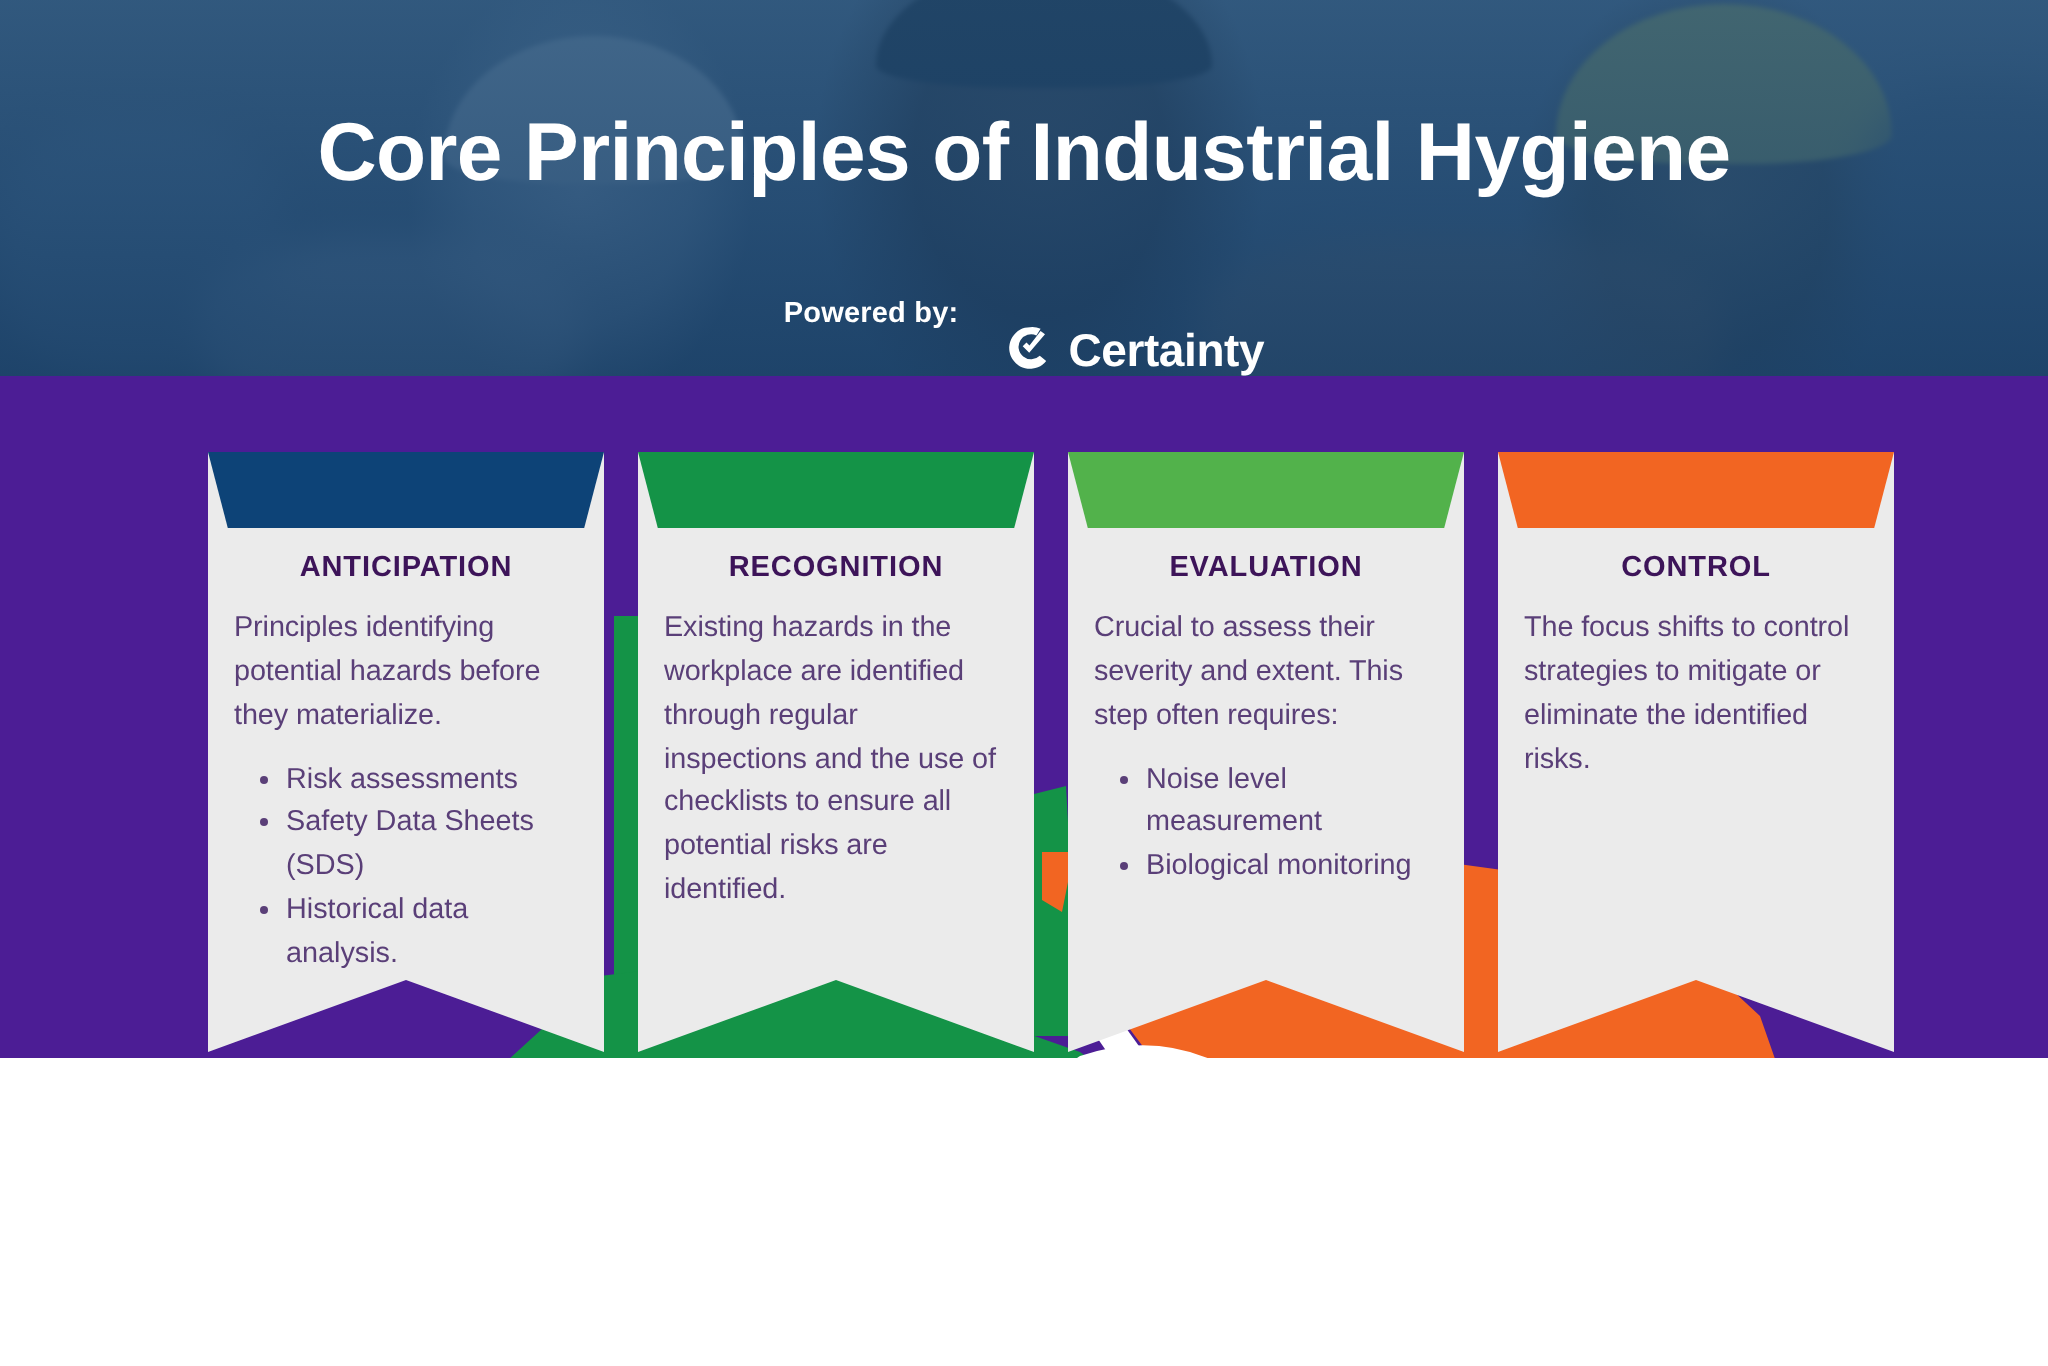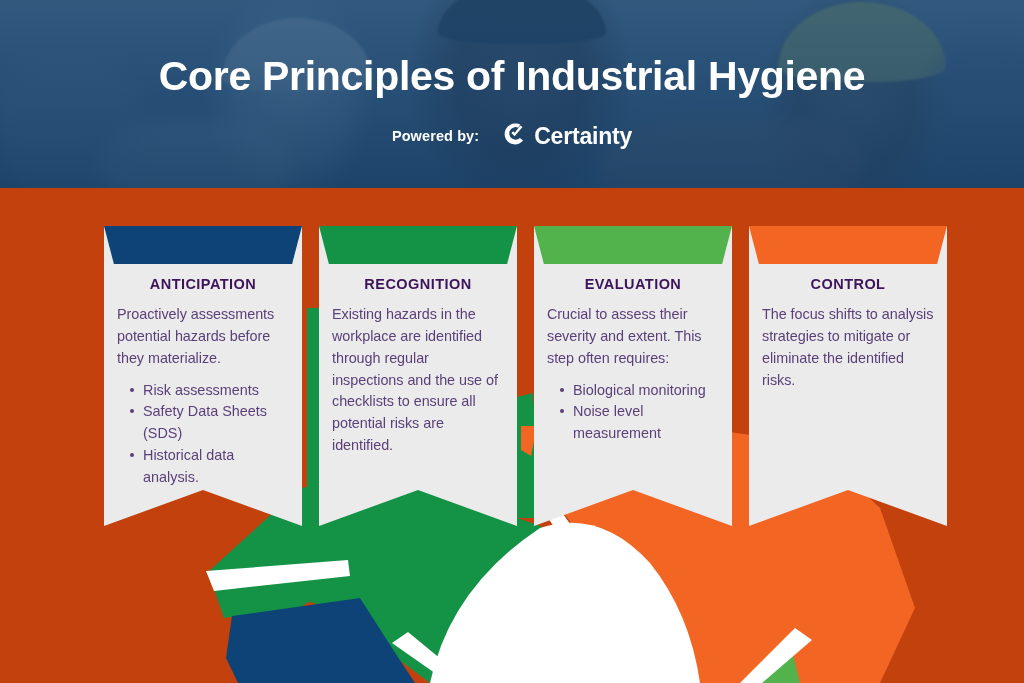--- a/index.html
+++ b/index.html
@@ -8,23 +8,23 @@
     padding: 0;
     background: #ffffff;
   }
   body {
     font-family: "Liberation Sans", sans-serif;
     -webkit-font-smoothing: antialiased;
   }
   #infographic {
     position: relative;
     width: 1024px;
-    height: 683px;
+    height: 529px;
     overflow: hidden;
-    background: #c2410c;
+    background: #4c1d95;
   }
 
   
   .header {
     position: absolute;
     left: 0; top: 0;
     width: 1024px;
     height: 188px;
     overflow: hidden;
   }
@@ -89,22 +89,23 @@
     gap: 24px;
   }
   .powered-label {
     color: #ffffff;
     font-size: 14.5px;
     font-weight: 600;
     letter-spacing: .1px;
   }
   .brand {
     display: flex;
-    align-items: flex-end;
+    align-items: flex-start;
     gap: 7px;
+    margin-top: 40px;
   }
   .brand-mark { display: block; }
   .brand-name {
     color: #ffffff;
     font-size: 23px;
     font-weight: 700;
     letter-spacing: -.2px;
   }
 
   
@@ -254,21 +255,21 @@
       <polygon fill="#ffffff" points="206,383 214,403 350,388 348,372"></polygon>
     </svg>
   </div>
 
   <div class="cards">
 
     <div class="card c1">
       <div class="card-body">
         <div class="card-banner" style="background:#0d4377"></div>
         <h2 class="card-heading">ANTICIPATION</h2>
-        <p class="card-text">Proactively assessments potential hazards before they materialize.</p>
+        <p class="card-text">Principles identifying potential hazards before they materialize.</p>
         <ul class="card-list">
           <li>Risk assessments</li>
           <li>Safety Data Sheets (SDS)</li>
           <li>Historical data analysis.</li>
         </ul>
       </div>
     </div>
 
     <div class="card c2">
       <div class="card-body">
@@ -277,28 +278,28 @@
         <p class="card-text">Existing hazards in the workplace are identified through regular inspections and the use of checklists to ensure all potential risks are identified.</p>
       </div>
     </div>
 
     <div class="card c3">
       <div class="card-body">
         <div class="card-banner" style="background:#52b24b"></div>
         <h2 class="card-heading">EVALUATION</h2>
         <p class="card-text">Crucial to assess their severity and extent. This step often requires:</p>
         <ul class="card-list">
+          <li>Noise level measurement</li>
           <li>Biological monitoring</li>
-          <li>Noise level measurement</li>
         </ul>
       </div>
     </div>
 
     <div class="card c4">
       <div class="card-body">
         <div class="card-banner" style="background:#f26522"></div>
         <h2 class="card-heading">CONTROL</h2>
-        <p class="card-text">The focus shifts to analysis strategies to mitigate or eliminate the identified risks.</p>
+        <p class="card-text">The focus shifts to control strategies to mitigate or eliminate the identified risks.</p>
       </div>
     </div>
 
   </div>
 </div>
 
 </body></html>

